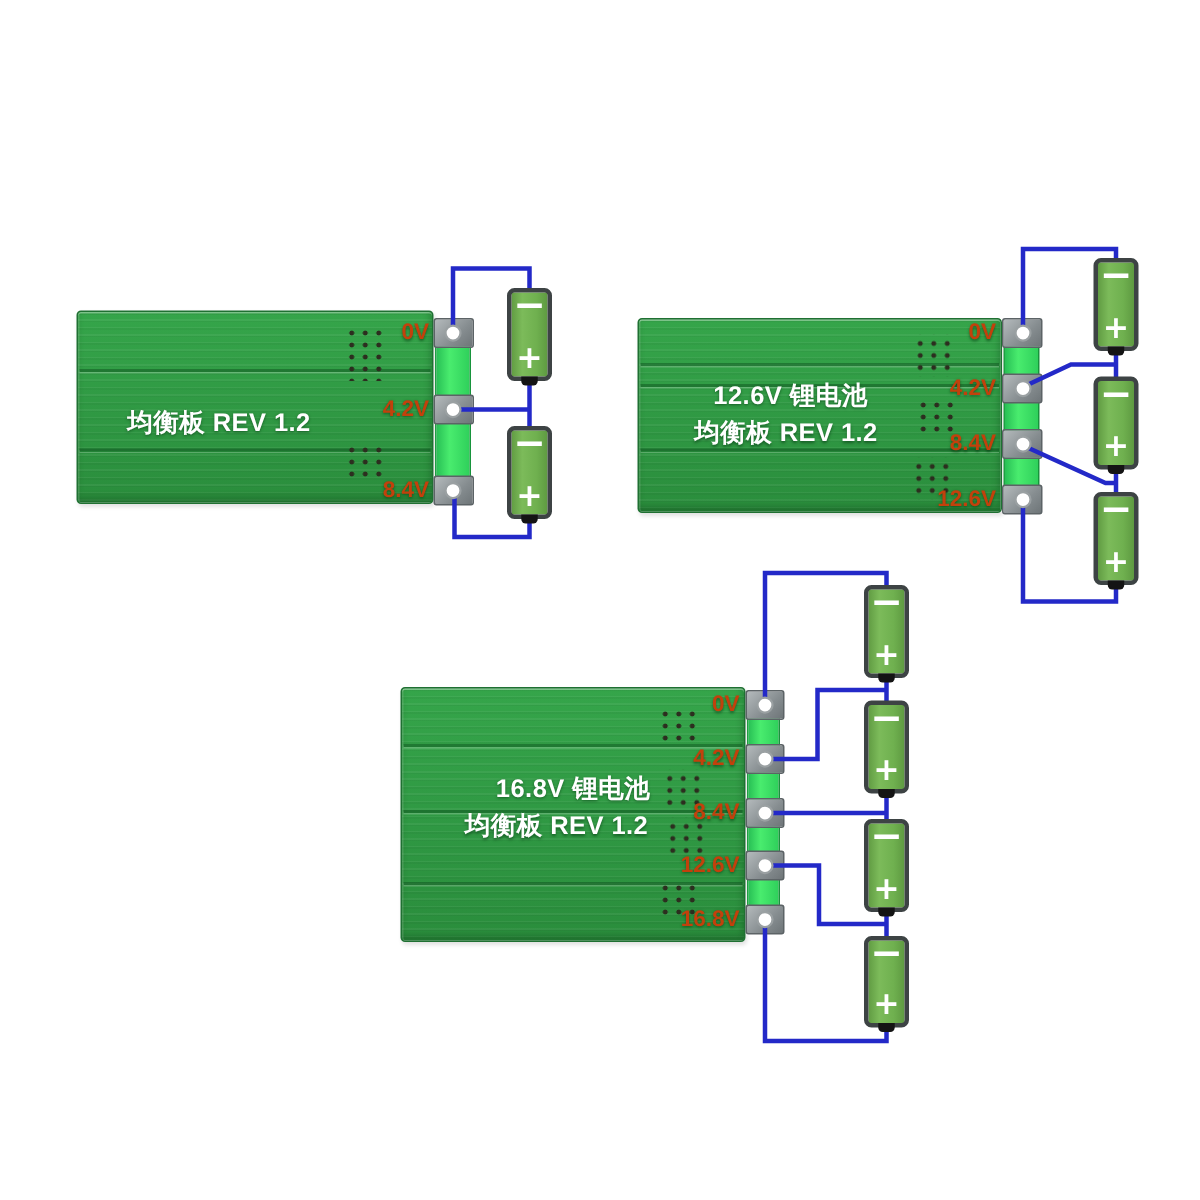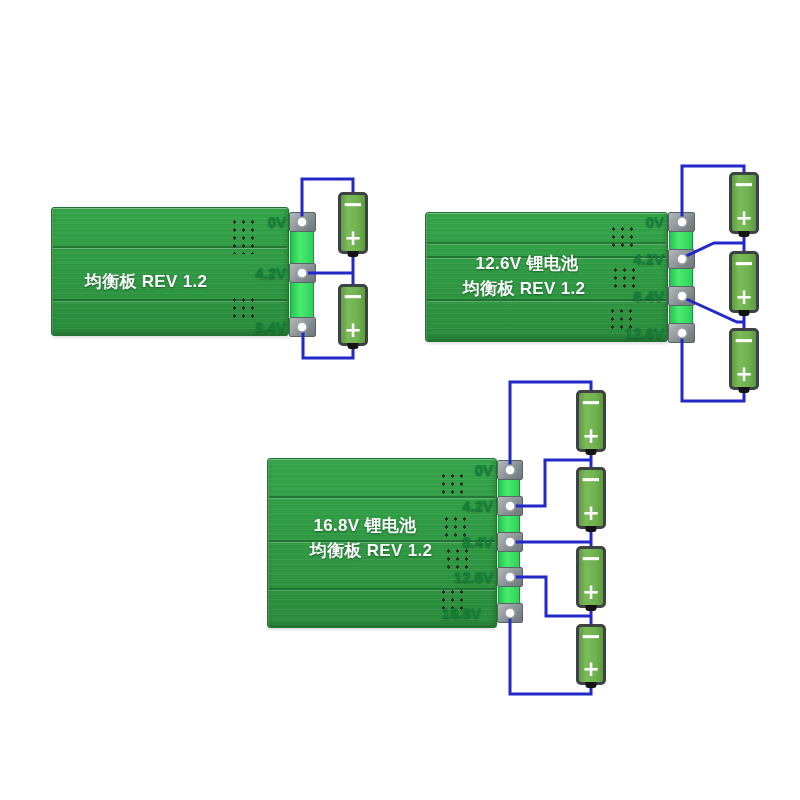--- a/index.html
+++ b/index.html
@@ -12,21 +12,21 @@
        background:
          repeating-linear-gradient(180deg, rgba(255,255,255,0.055) 0 1px, rgba(0,0,0,0.035) 1px 2px, rgba(0,0,0,0) 2px 5px),
          linear-gradient(180deg,#35a54a,#2f9843 55%,#2a8d3c);
        box-shadow: inset 0 1px 0 rgba(255,255,255,0.32), inset 1px 0 0 rgba(255,255,255,0.15),
                    inset -1px -3px 5px rgba(0,40,12,0.28), 1px 2px 3px rgba(0,0,0,0.12);}
   .divider{position:absolute;height:2px;background:rgba(8,70,24,0.42);
            box-shadow:0 1px 0 rgba(255,255,255,0.22);}
   .ptitle{position:absolute;color:#ffffff;font-weight:bold;font-size:17px;line-height:18px;
           text-align:center;white-space:nowrap;letter-spacing:0.3px;
           text-shadow:0 1px 2px rgba(0,45,12,0.55);}
-  .tlabel{position:absolute;width:80px;color:#15803d;font-weight:bold;font-size:15px;
+  .tlabel{position:absolute;width:80px;color:#c2410c;font-weight:bold;font-size:15px;
           line-height:18px;text-align:right;text-shadow:0 1px 2px rgba(0,45,12,0.55);}
   .pad{position:absolute;width:27px;height:20px;border:1px solid #5c6366;border-radius:2px;
        box-sizing:border-box;background:linear-gradient(135deg,#b4babc,#868d90 60%,#6e7578);}
   .strip{position:absolute;width:24px;box-sizing:border-box;
          border-left:1px solid #1f9e43;border-right:1px solid #17933b;
          background:linear-gradient(90deg,#28c055,#49ec6e 40%,#2fd05b);}
   .dots{position:absolute;
         background-image:radial-gradient(circle,#2c2e1f 1.5px, rgba(0,0,0,0) 1.8px);
         background-size:9px 8px;background-position:2px 2px;}
 
@@ -90,40 +90,40 @@
     <div class="tlabel" style="left:584px;top:250px">4.2V</div>
     <div class="tlabel" style="left:584px;top:287px">8.4V</div>
     <div class="tlabel" style="left:584px;top:324px">12.6V</div>
   </div>
 
   <div class="layer">
     <div class="pcb" style="left:267px;top:458px;width:230px;height:170px"></div>
     <div class="divider" style="left:269px;top:496px;width:226px"></div>
     <div class="divider" style="left:269px;top:540px;width:226px"></div>
     <div class="divider" style="left:269px;top:588px;width:226px"></div>
-    <div class="ptitle" style="left:280px;top:517px;width:170px">16.8V 锂电池</div>
+    <div class="ptitle" style="left:297px;top:517px;width:170px">16.8V 锂电池</div>
     <div class="ptitle" style="left:286px;top:542px;width:170px">均衡板 REV 1.2</div>
     <div class="dots" style="left:437px;top:470px;width:28px;height:27px"></div>
     <div class="dots" style="left:440px;top:513px;width:28px;height:24px"></div>
     <div class="dots" style="left:442px;top:545px;width:28px;height:24px"></div>
     <div class="dots" style="left:437px;top:586px;width:28px;height:26px"></div>
     <div class="strip" style="left:498px;top:479px;height:18px;width:22px"></div>
     <div class="strip" style="left:498px;top:515px;height:18px;width:22px"></div>
     <div class="strip" style="left:498px;top:551px;height:17px;width:22px"></div>
     <div class="strip" style="left:498px;top:586px;height:18px;width:22px"></div>
     <div class="pad" style="left:497px;top:460px;width:26px"></div>
     <div class="pad" style="left:497px;top:496px;width:26px"></div>
     <div class="pad" style="left:497px;top:532px;width:26px"></div>
     <div class="pad" style="left:497px;top:567px;width:26px"></div>
     <div class="pad" style="left:497px;top:603px;width:26px"></div>
     <div class="tlabel" style="left:413px;top:461px">0V</div>
     <div class="tlabel" style="left:413px;top:497px">4.2V</div>
     <div class="tlabel" style="left:413px;top:533px">8.4V</div>
     <div class="tlabel" style="left:413px;top:568px">12.6V</div>
-    <div class="tlabel" style="left:401px;top:604px">16.8V</div>
+    <div class="tlabel" style="left:413px;top:604px">16.8V</div>
   </div>
 
   <svg class="wires" width="800" height="800" viewBox="0 0 800 800">
 
     <polyline class="wire" points="302,224 302,179 353,179 353,194"></polyline>
     <polyline class="wire" points="353,252 353,286"></polyline>
     <polyline class="wire" points="353,273 303,273"></polyline>
     <polyline class="wire" points="353,344 353,358 303,358 303,326"></polyline>
 
     <polyline class="wire" points="682,224 682,166 744,166 744,174"></polyline>

